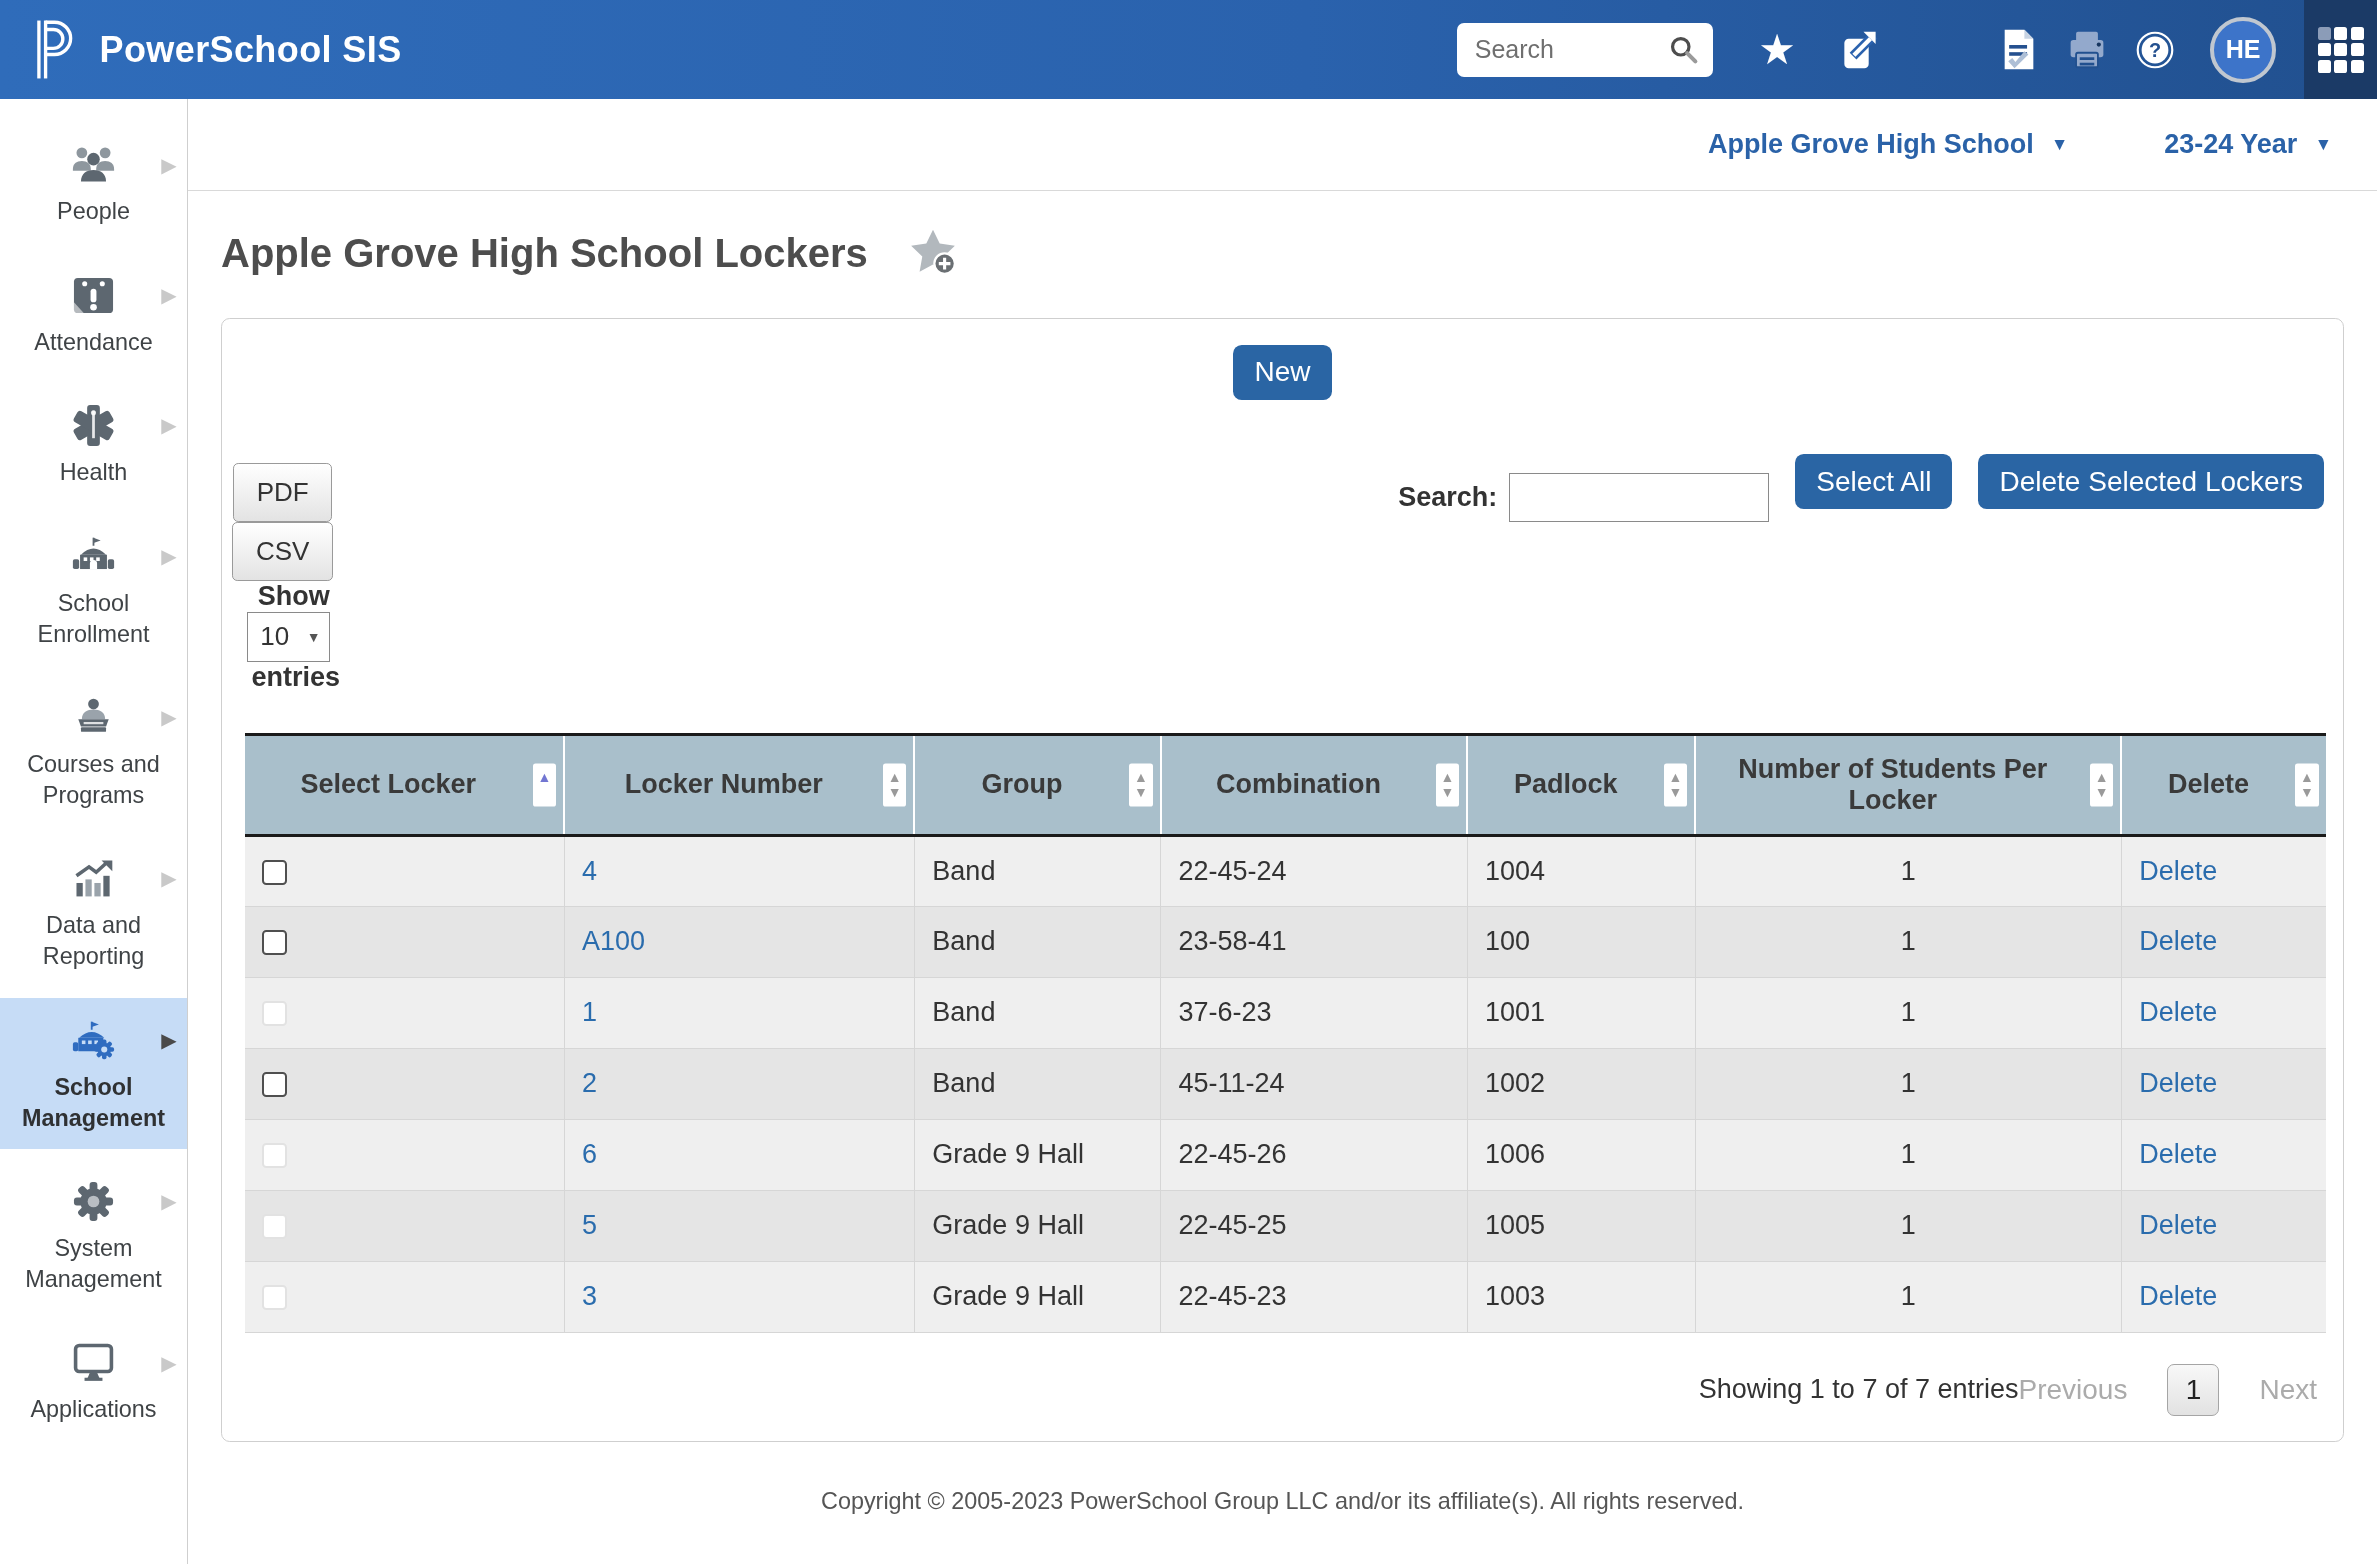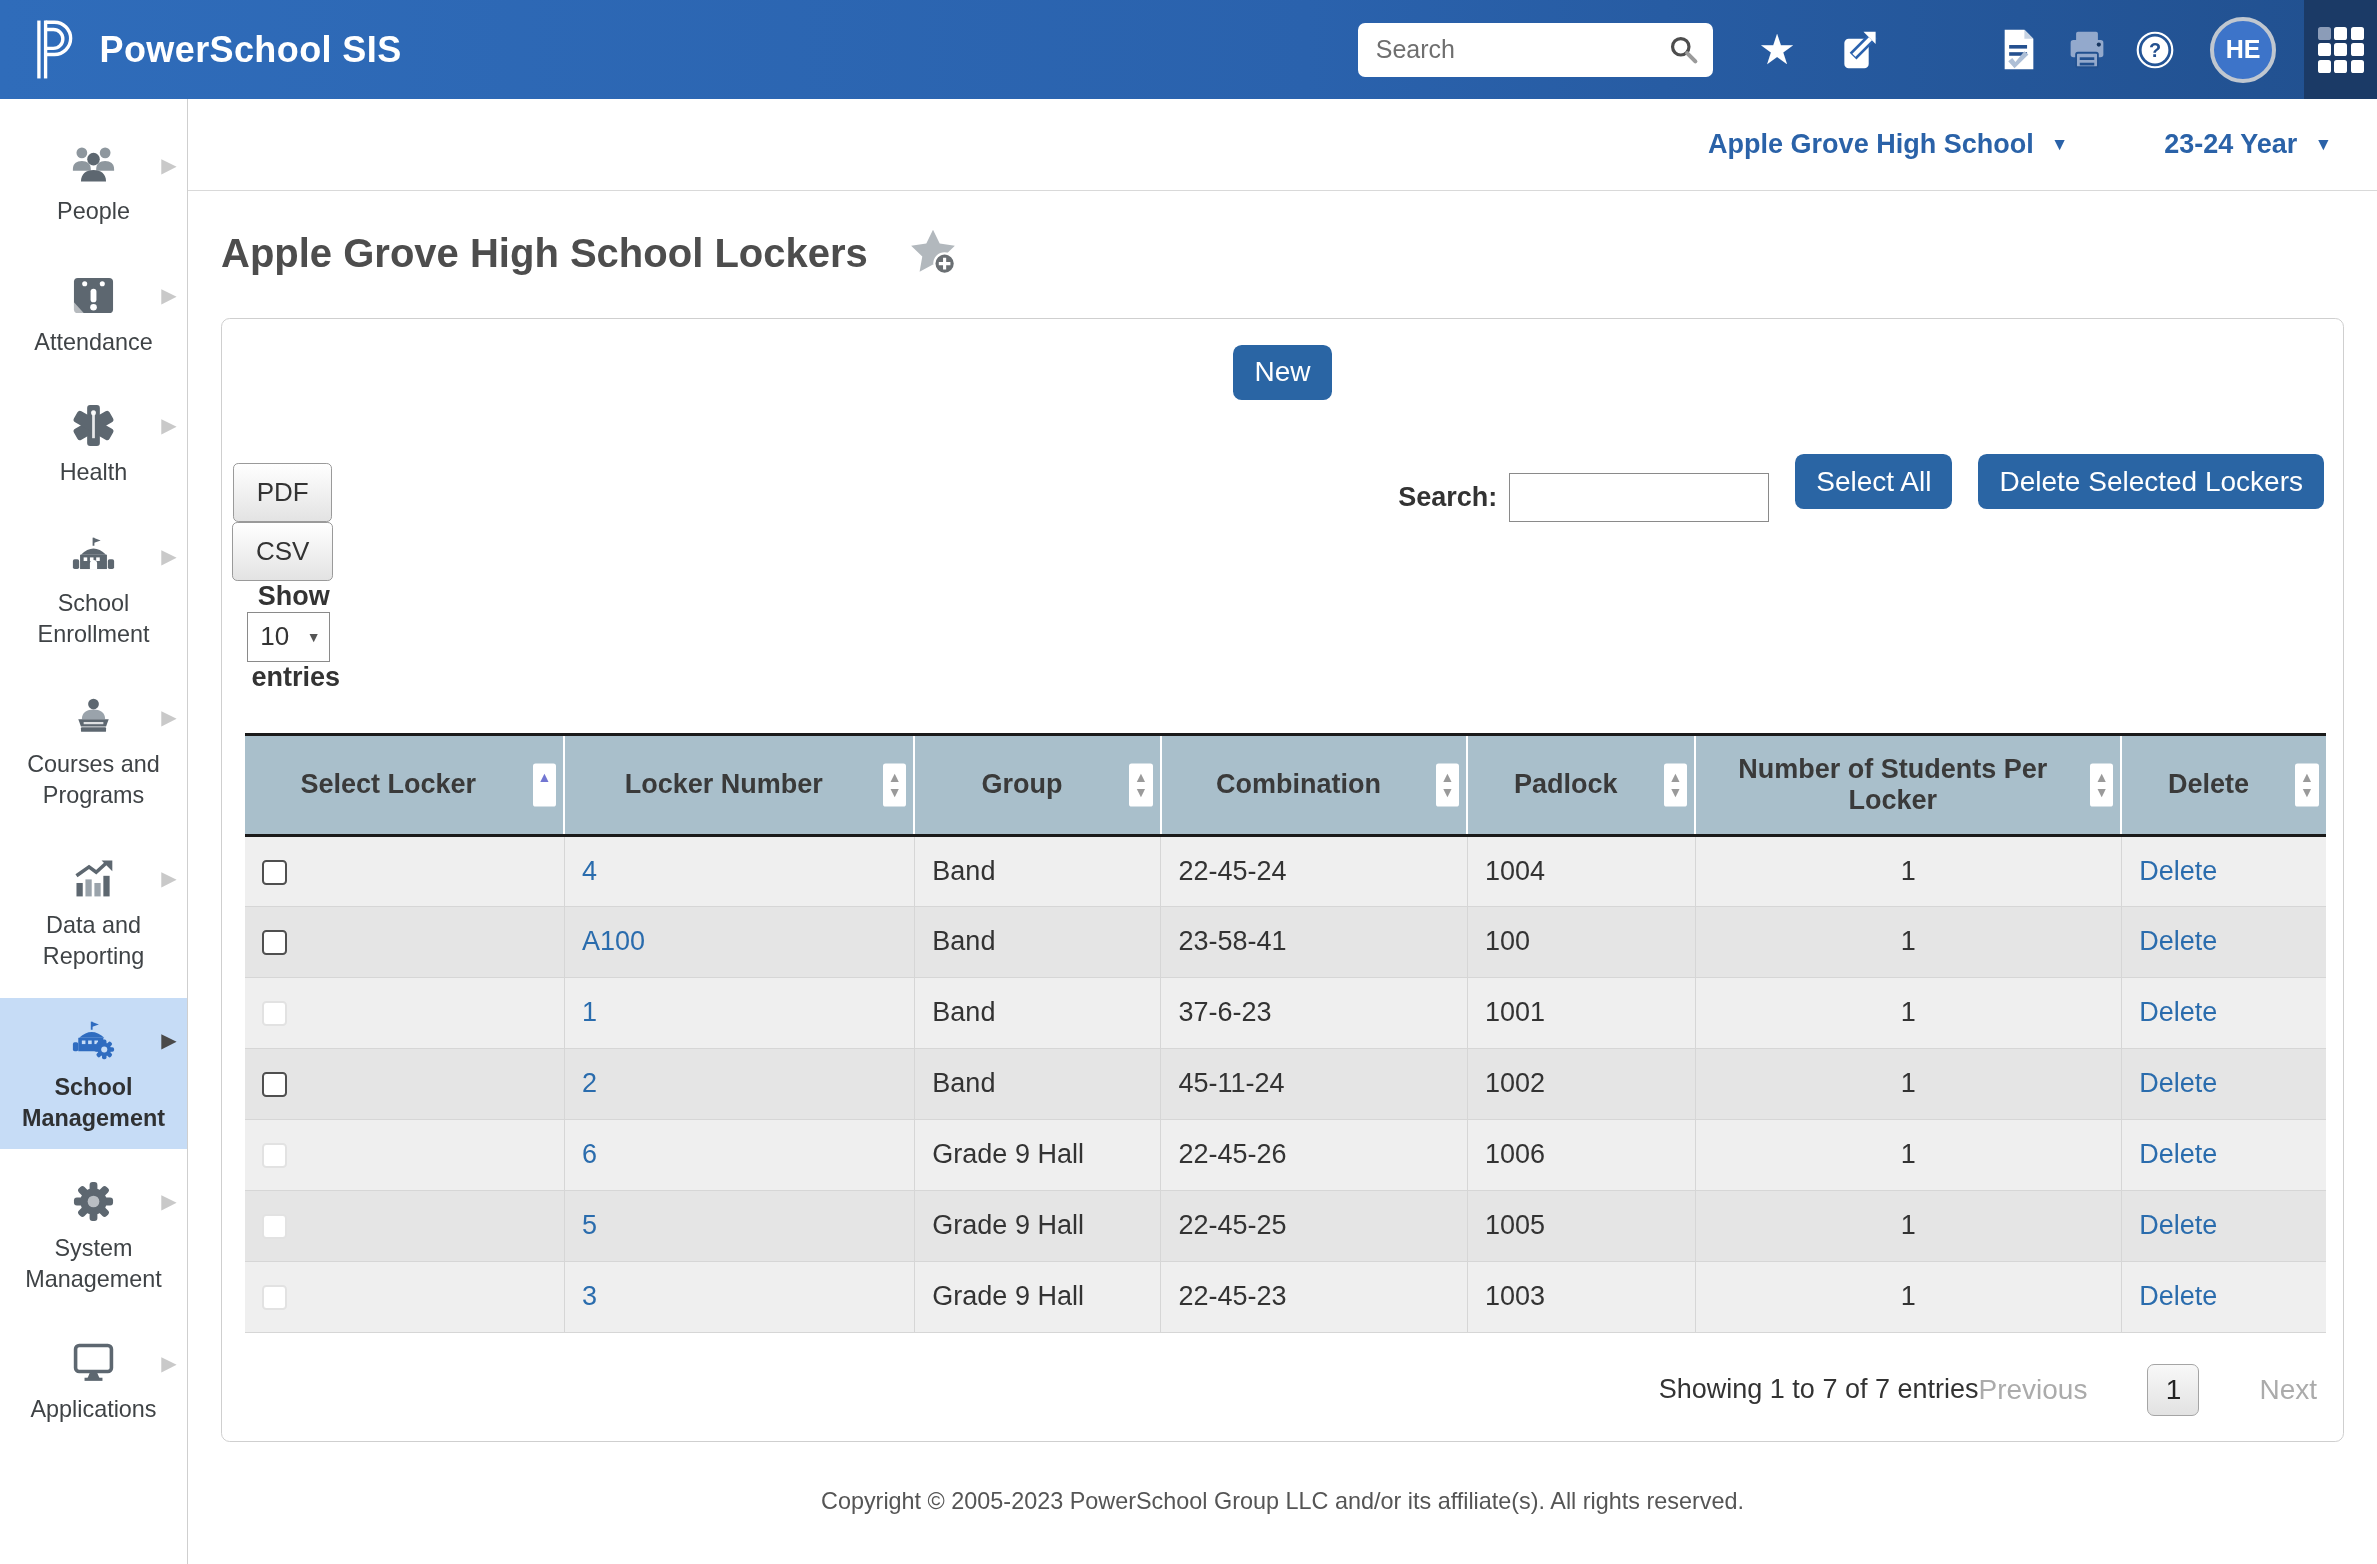--- a/index.html
+++ b/index.html
@@ -14,21 +14,21 @@
   .topbar {
     height: 99px; display: flex; align-items: center;
     background: linear-gradient(to right, #2f6cba 0%, #2a62ad 55%, #21508f 100%);
     color: #fff;
   }
   .brand { display: flex; align-items: center; padding-left: 29.5px; }
   .brand-logo { width: 49px; height: 63px; }
   .brand-name { font-size: 36px; font-weight: bold; margin-left: 21px; letter-spacing: 0.4px; }
   .topbar-spacer { flex: 1; }
   .nav-search {
-    width: 355px; height: 54px; background: #fff; border-radius: 7px;
+    width: 256px; height: 54px; background: #fff; border-radius: 7px;
     display: flex; align-items: center; padding: 0 14px 0 17.4px;
   }
   .nav-search input {
     border: none; outline: none; flex: 1; font-size: 25px; color: #444;
     font-family: "Liberation Sans", sans-serif; background: transparent; min-width: 0;
   }
   .nav-search input::placeholder { color: #6f6f6f; }
   .tb-icon { margin-left: 45px; display: flex; align-items: center; cursor: pointer; }
   .tb-star { font-size: 42px; line-height: 42px; }
   .icon-cluster { display: flex; align-items: center; margin-left: 122px; gap: 29.5px; }
@@ -133,21 +133,21 @@
   .blue-link { color: #2a6cad; text-decoration: none; cursor: pointer; }
   .checkbox {
     display: inline-block; width: 25px; height: 25px; border-radius: 4.3px;
     background: #fff; vertical-align: middle; cursor: pointer;
   }
   .checkbox.on  { border: 2.6px solid #4f4f4f; }
   .checkbox.off { border: 2.6px solid #e2e2e2; }
 
   .panel-bottom { display: flex; justify-content: flex-end; align-items: center; padding: 31px 26px 22.6px 7px; }
   .summary { font-size: 27px; color: #333; }
-  .pagination { display: flex; align-items: center; gap: 60px; font-size: 28px; color: #ababab; }
+  .pagination { display: flex; align-items: center; gap: 40px; font-size: 28px; color: #ababab; }
   .page-link { cursor: pointer; }
   .page-current {
     width: 52px; height: 52px; border: 1.7px solid #a5a5a5; border-radius: 7px;
     background: linear-gradient(#f8f8f8, #e2e2e2); color: #222;
     display: flex; align-items: center; justify-content: center; cursor: pointer;
   }
 
   .copyright { width: max-content; margin: 40px auto 0; text-align: left; font-size: 23.4px; color: #555; line-height: 39px; }
 </style>
 </head>

